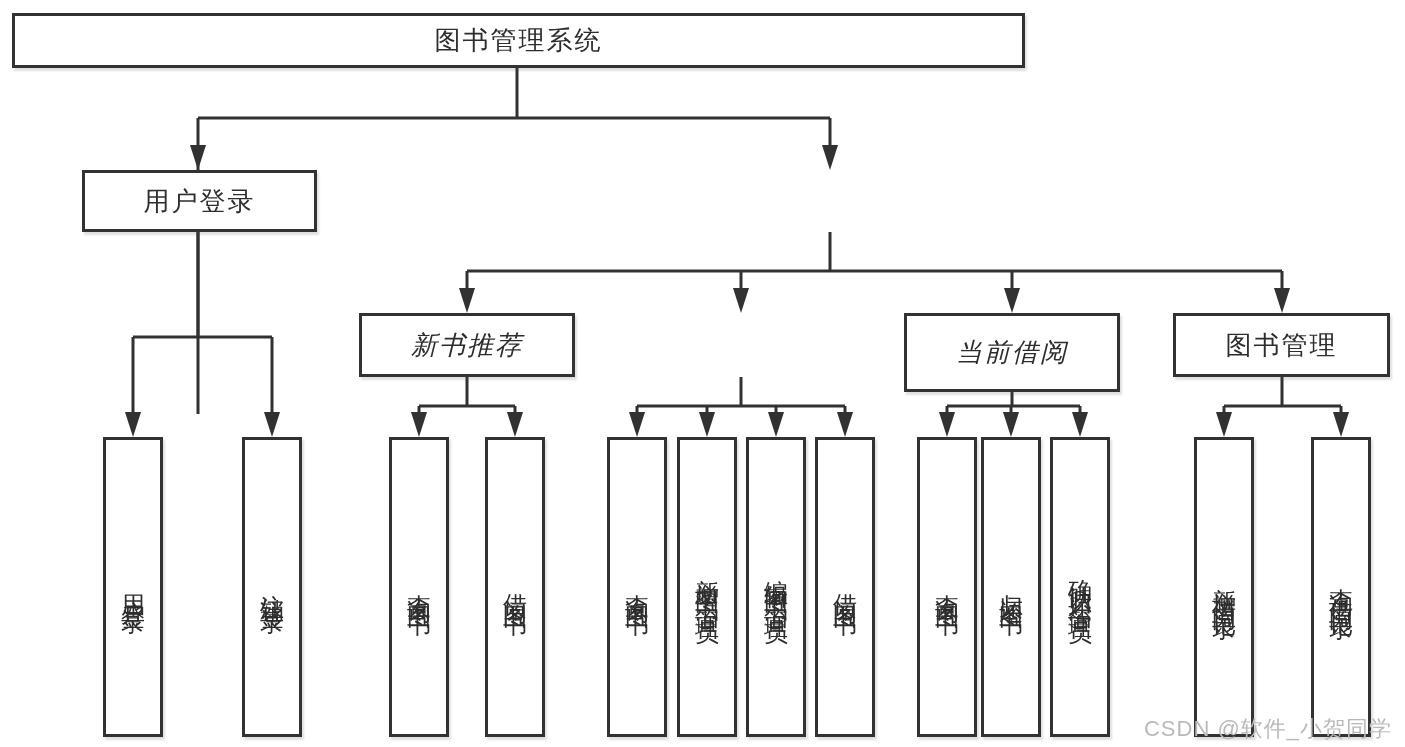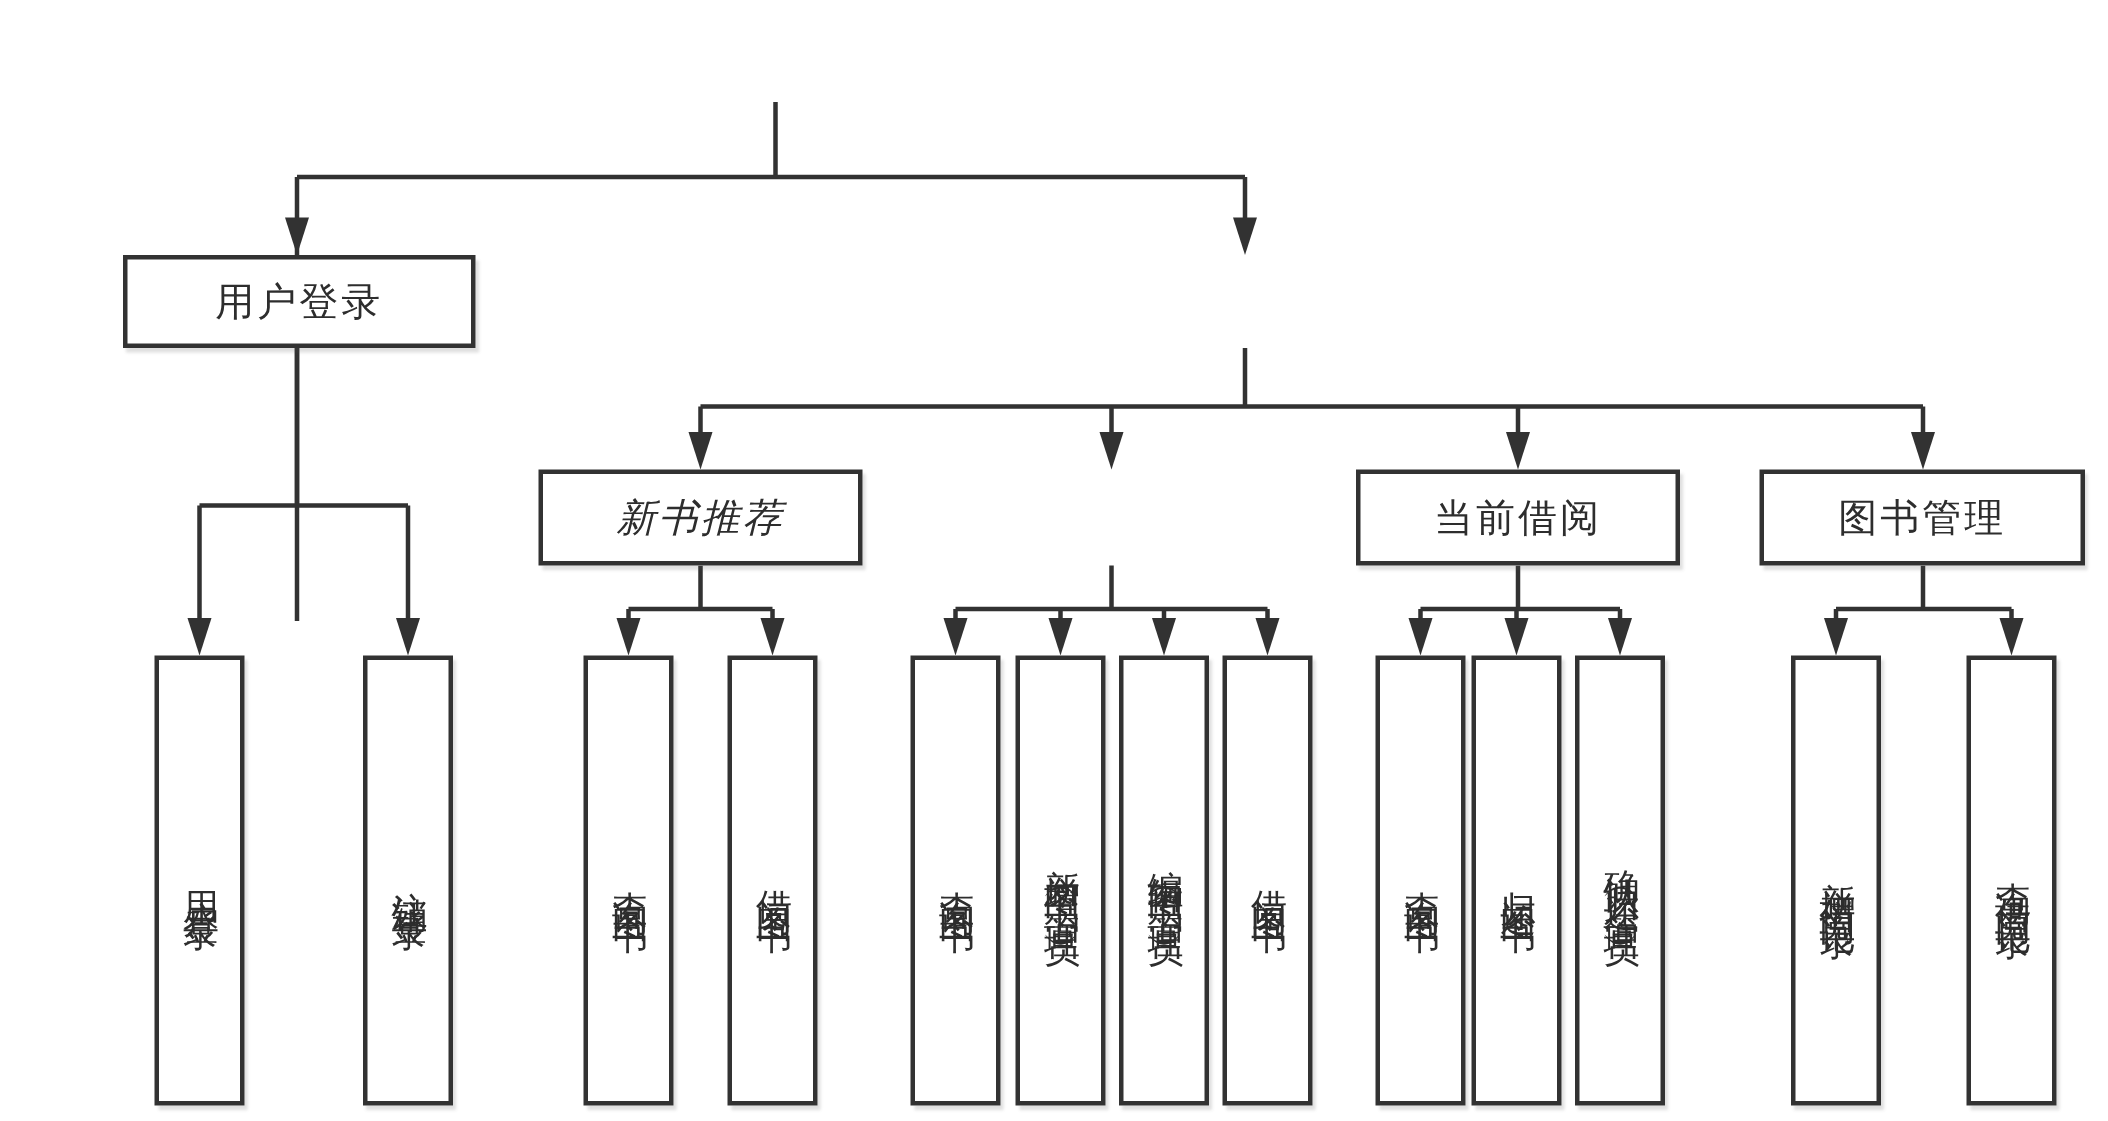--- a/index.html
+++ b/index.html
@@ -111,39 +111,41 @@
       <polygon class="arrow" points="1072,412 1088,412 1080,437"></polygon>
     </g>
 
     <g>
       <path class="line" d="M1282 377 V406 M1224 406 H1341 M1224 406 V414 M1341 406 V414"></path>
       <polygon class="arrow" points="1216,412 1232,412 1224,437"></polygon>
       <polygon class="arrow" points="1333,412 1349,412 1341,437"></polygon>
     </g>
   </svg>
 
+  <div class="node hnode" style="left:12px; top:13px; width:1013px; height:55px;">图书管理系统</div>
 
   <div class="node hnode" style="left:82px; top:170px; width:235px; height:62px;">用户登录</div>
 
   <div class="node hnode" style="left:359px; top:313px; width:216px; height:64px;font-style:italic;">新书推荐</div>
-  <div class="node hnode" style="left:904px; top:313px; width:216px; height:64px;">当前借阅</div>
+  <div class="node hnode" style="left:904px; top:313px; width:216px; height:79px;font-style:italic;">当前借阅</div>
   <div class="node hnode" style="left:1173px; top:313px; width:217px; height:64px;">图书管理</div>
 
   <div class="node vnode" style="left:103px;">用户登录</div>
   <div class="node vnode" style="left:242px;">注销登录</div>
 
   <div class="node vnode" style="left:389px;">查询图书</div>
   <div class="node vnode" style="left:485px;">借阅图书</div>
 
   <div class="node vnode" style="left:607px;">查询图书</div>
   <div class="node vnode" style="left:677px;">新增图书（管理员）</div>
   <div class="node vnode" style="left:746px;">编辑图书（管理员）</div>
   <div class="node vnode" style="left:815px;">借阅图书</div>
 
   <div class="node vnode" style="left:917px;">查询图书</div>
   <div class="node vnode" style="left:981px;">归还图书</div>
   <div class="node vnode" style="left:1050px;">确认归还（管理员）</div>
 
   <div class="node vnode" style="left:1194px;">新增借阅记录</div>
   <div class="node vnode" style="left:1311px;">查询借阅记录</div>
 
+  <div class="watermark">CSDN @软件_小贺同学</div>
 
 </div>
 
 </body></html>

